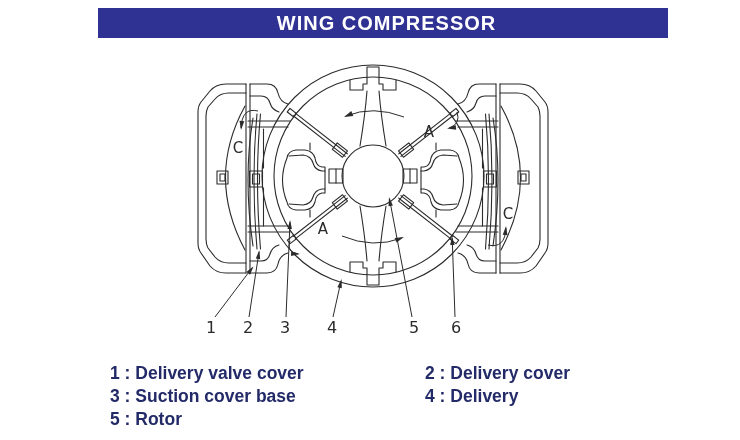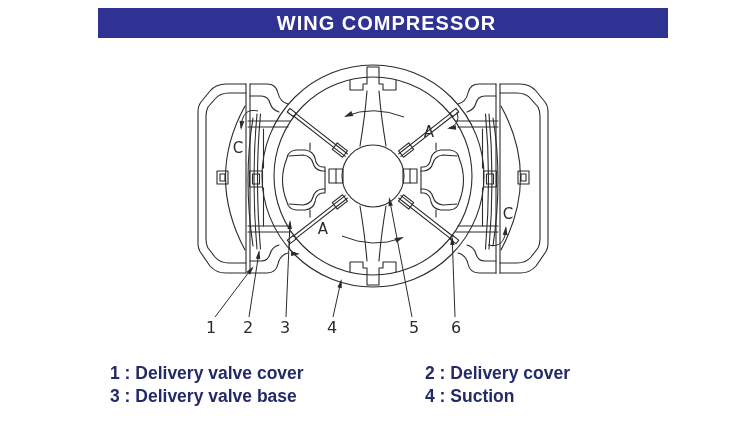--- a/index.html
+++ b/index.html
@@ -190,17 +190,18 @@
       <text x="238" y="153">C</text>
       <text x="429" y="137">A</text>
       <text x="323" y="234">A</text>
       <text x="508" y="219">C</text>
     </g>
   </svg>
 
   <div id="parts-legend">
     <div class="legend-item"><span>1</span><span> : </span><span>Delivery valve cover</span></div>
     <div class="legend-item"><span>2</span><span> : </span><span>Delivery cover</span></div>
-    <div class="legend-item"><span>3</span><span> : </span><span>Delivery valve base</span></div>
-    <div class="legend-item"><span>4</span><span> : </span><span>Suction</span></div>
+    <div class="legend-item"><span>3</span><span> : </span><span>Suction cover base</span></div>
+    <div class="legend-item"><span>4</span><span> : </span><span>Delivery</span></div>
+    <div class="legend-item"><span>5</span><span> : </span><span>Rotor</span></div>
   </div>
 
 </div>
 
 </body></html>

